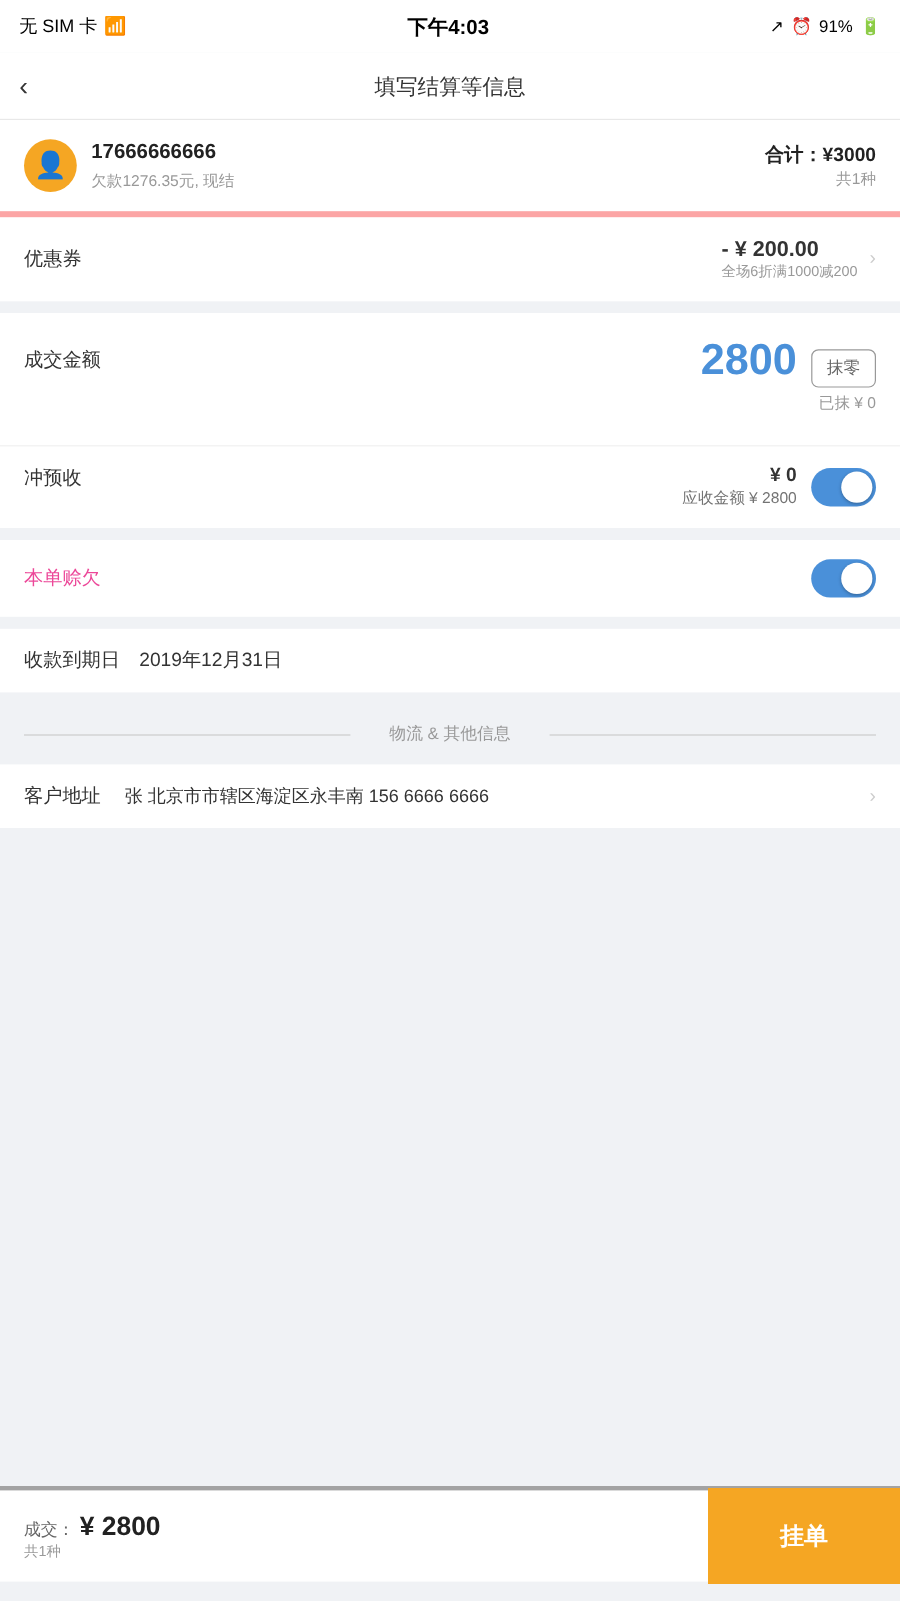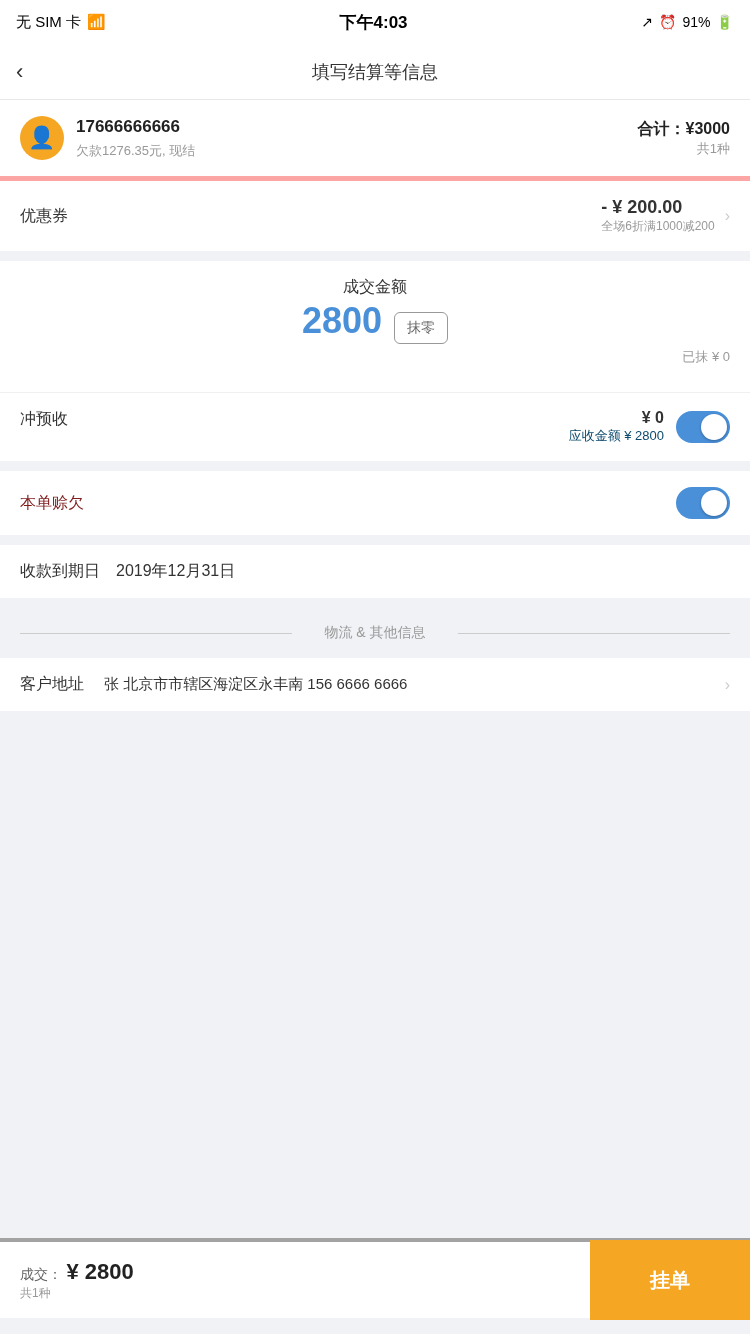--- a/index.html
+++ b/index.html
@@ -109,21 +109,20 @@
     
     .deal-section {
       background: #fff;
       margin-bottom: 10px;
       padding: 16px 20px;
     }
     .deal-row {
       display: flex;
       align-items: center;
       justify-content: space-between;
-      flex-direction: column;
     }
     .deal-label { font-size: 16px; color: #333; }
     .deal-amount-area { display: flex; align-items: center; gap: 12px; }
     .deal-amount { font-size: 36px; font-weight: 700; color: #4a90d9; }
     .round-btn {
       border: 1px solid #999;
       border-radius: 6px;
       padding: 6px 12px;
       font-size: 14px;
       color: #666;
@@ -140,21 +139,21 @@
       border-top: 1px solid #f0f0f0;
     }
     .prereceive-row {
       display: flex;
       justify-content: space-between;
     }
     .prereceive-label { font-size: 16px; color: #333; }
     .prereceive-right { display: flex; align-items: center; gap: 12px; }
     .prereceive-amount-area { text-align: right; }
     .prereceive-amount { font-size: 16px; font-weight: 600; color: #333; }
-    .prereceive-sub { font-size: 13px; color: #0c4a6e; }
+    .prereceive-sub { font-size: 13px; color: #737373; }
 
     
     .toggle {
       width: 54px;
       height: 32px;
       border-radius: 16px;
       background: #4a90d9;
       position: relative;
       cursor: pointer;
       flex-shrink: 0;
@@ -173,21 +172,21 @@
 
     
     .arrears-section {
       background: #fff;
       padding: 16px 20px;
       display: flex;
       align-items: center;
       justify-content: space-between;
       margin-bottom: 10px;
     }
-    .arrears-label { font-size: 16px; color: #7f1d1d; text-align: center; }
+    .arrears-label { font-size: 16px; color: #ec4899; text-align: center; }
 
     
     .duedate-section {
       background: #fff;
       padding: 16px 20px;
       display: flex;
       align-items: center;
       gap: 16px;
       margin-bottom: 10px;
     }

